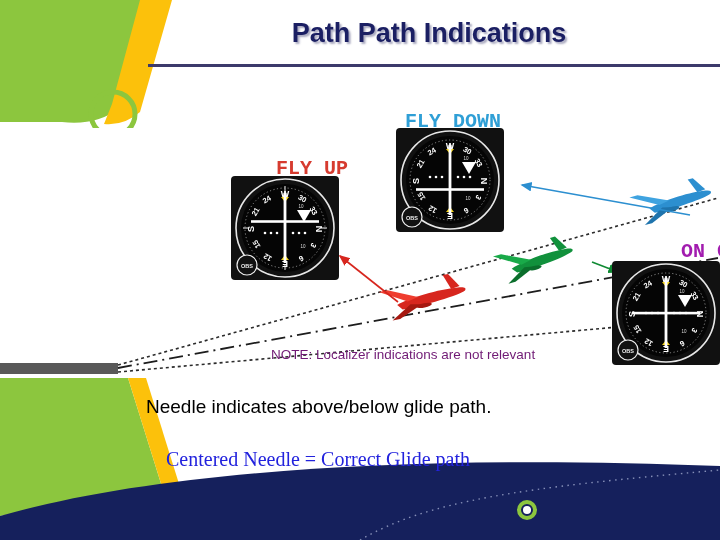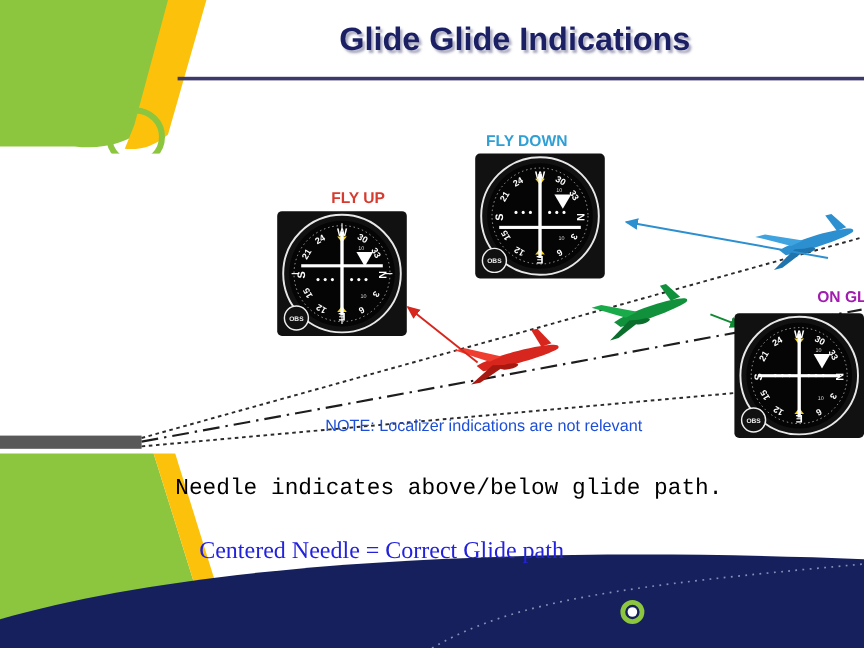--- a/index.html
+++ b/index.html
@@ -27,42 +27,42 @@
     white-space:nowrap;
   }
   .title-rule{
     position:absolute;left:148px;top:64px;width:572px;height:3px;
     background:#3c3a6b;
   }
 
   
   .body-line1{
     position:absolute; left:146px; top:396px; width:520px;
-    font-family:Liberation Mono, monospace;
+    font-family:Liberation Sans, sans-serif;
     font-size:19px; color:#000; white-space:nowrap;
   }
   .body-line2{
     position:absolute; left:166px; top:448px; width:520px;
     font-family:"Liberation Serif", serif;
     font-size:20px; color:#2222dd; white-space:nowrap;
   }
 
   
   .diagram{position:absolute;left:0;top:80px;width:720px;height:300px;}
   .diagram-svg{position:absolute;left:0;top:0;width:720px;height:300px;}
 
   .lbl{
-    position:absolute;font-weight:bold;font-size:13px;white-space:nowrap;
-    font-family:Liberation Sans, sans-serif;
+    position:absolute;font-weight:bold;font-size:20px;white-space:nowrap;
+    font-family:Liberation Mono, monospace;
   }
   .lbl-flyup{left:256px;top:157px;color:#d63b2f;}
   .lbl-flydown{left:405px;top:110px;color:#2f9fd6;}
   .lbl-onglide{left:637px;top:240px;color:#a21caf;margin-left:44px;}
   .note{
-    position:absolute;left:271px;top:347px;font-size:13.5px;color:#1d4ed8;
+    position:absolute;left:271px;top:347px;font-size:13.5px;color:#701a75;
     font-family:"Liberation Sans", sans-serif;white-space:nowrap;
   }
 </style>
 </head>
 <body>
 
 <div class="slide">
 
   <svg class="deco-svg" viewBox="0 0 720 540">
 
@@ -79,21 +79,21 @@
     <path d="M128,378 L146,378 L180,487 L163,490 Z" fill="#fcc10b"></path>
 
     <path d="M0,540 L0,516 C160,470 420,454 720,466 L720,540 Z" fill="#15205c"></path>
 
     <path d="M360,540 C430,500 520,488 720,470" fill="none" stroke="#9aa3c8" stroke-width="1.4" stroke-dasharray="1.5 4.5" opacity=".85"></path>
 
     <circle cx="527" cy="510" r="8" fill="none" stroke="#8cc63e" stroke-width="4"></circle>
     <circle cx="527" cy="510" r="4" fill="#ffffff"></circle>
   </svg>
 
-  <div class="title">Glide Glide Indications</div>
+  <div class="title">Path Path Indications</div>
   <div class="title-rule"></div>
 
   <div class="diagram">
     <svg class="diagram-svg" viewBox="0 0 720 300">
 
       <defs>
 
         <marker id="arrowRed" markerWidth="7" markerHeight="7" refX="6" refY="3" orient="auto" markerUnits="strokeWidth">
           <path d="M0,0 L7,3 L0,6 z" fill="#d7261e"></path>
         </marker>

